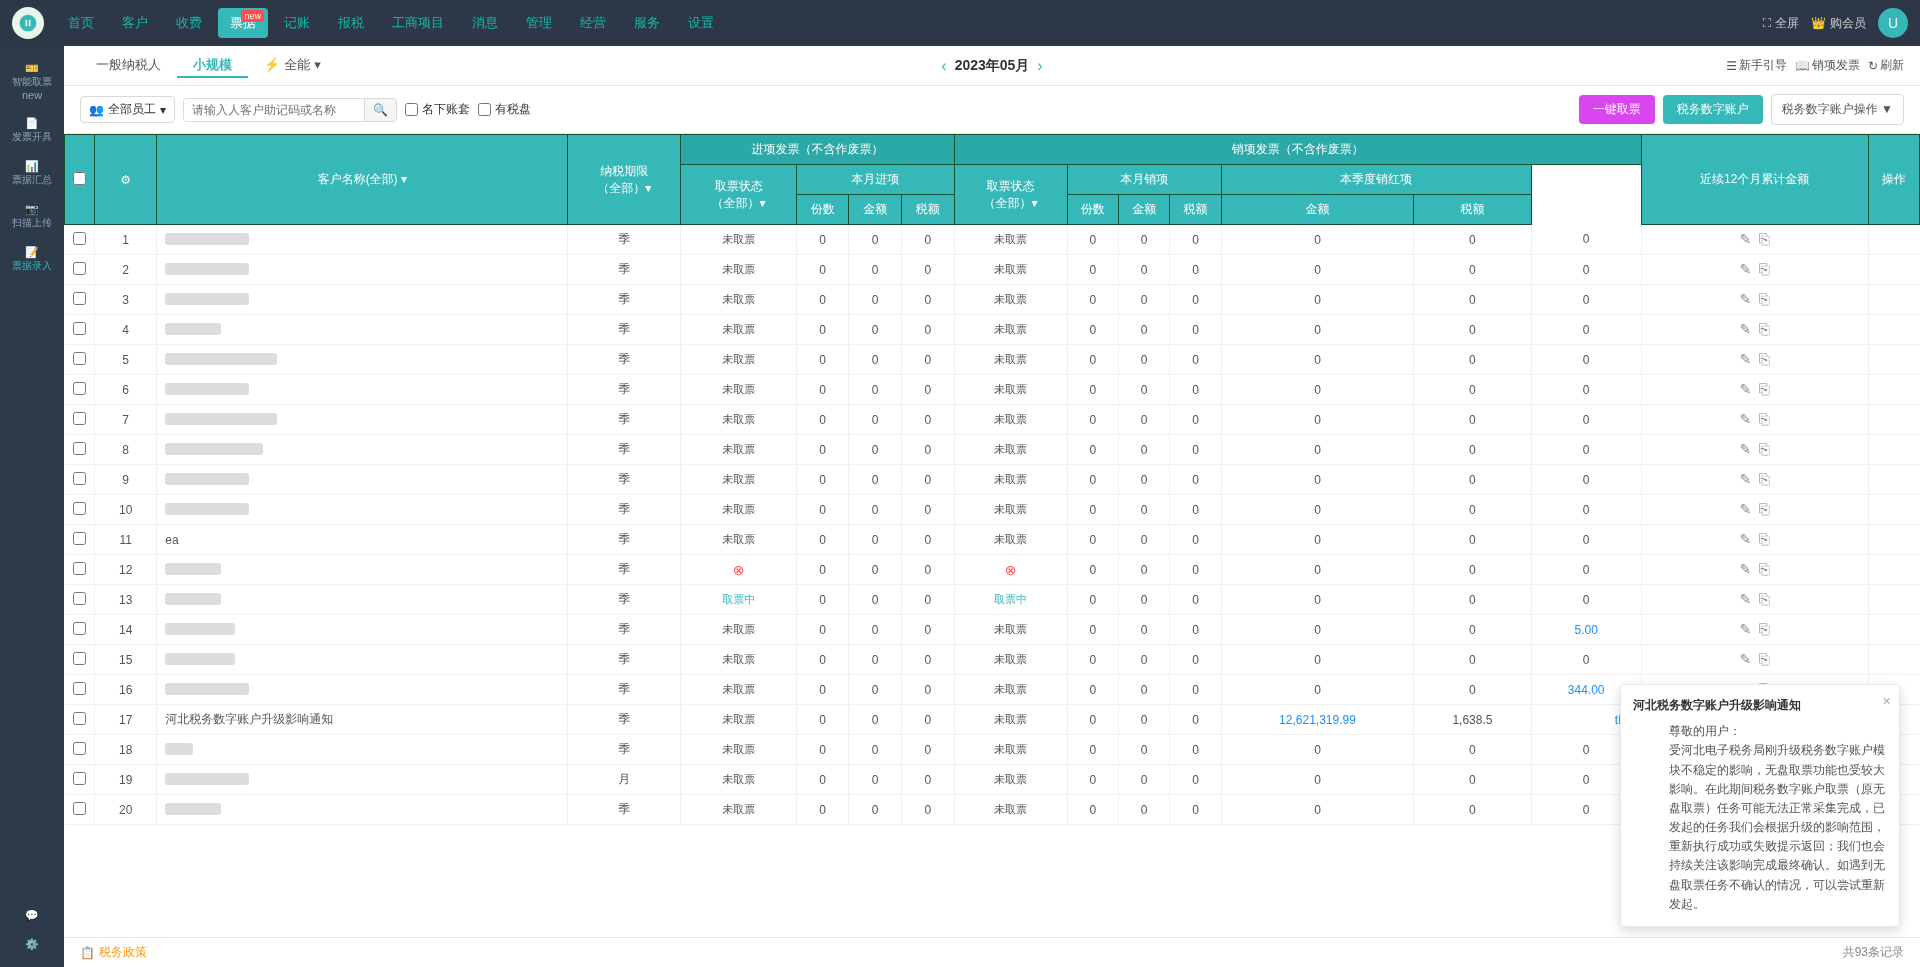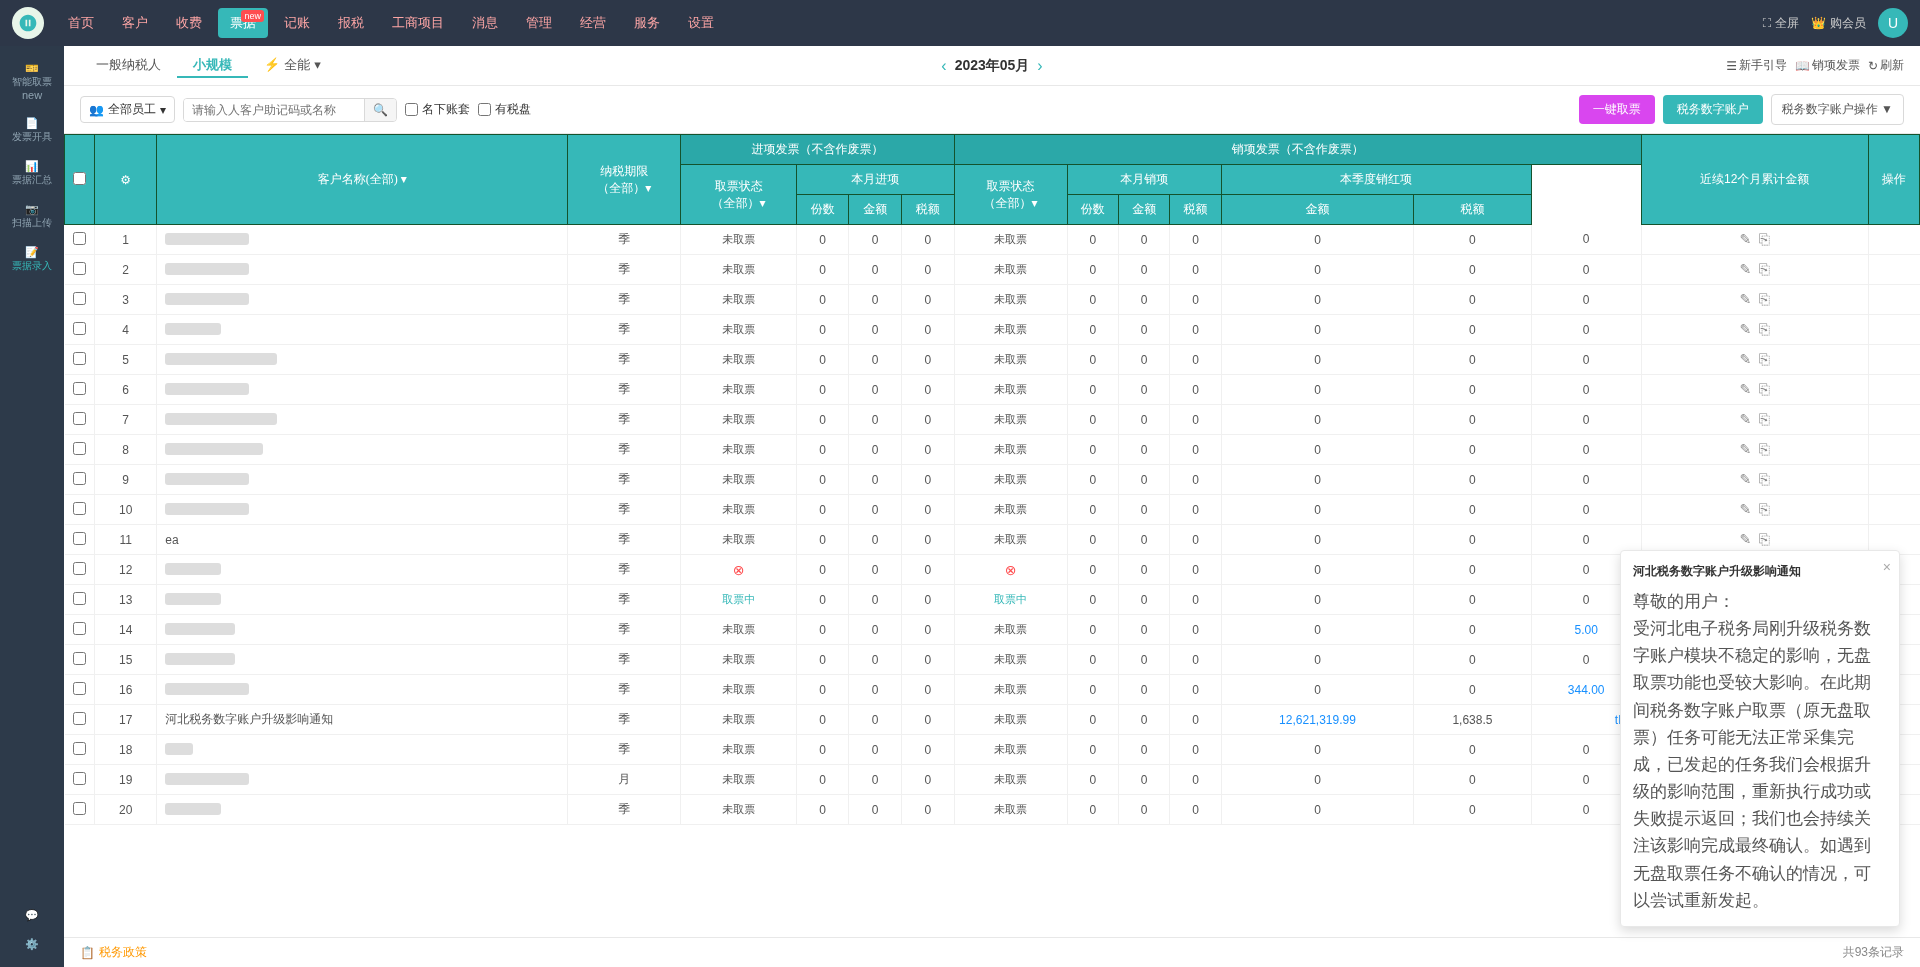--- a/index.html
+++ b/index.html
@@ -22,21 +22,21 @@
       margin-right: 12px;
       flex-shrink: 0;
     }
     .top-nav .logo svg { width: 20px; height: 20px; }
     .nav-items { display: flex; align-items: center; flex: 1; gap: 4px; }
     .nav-item {
       padding: 6px 12px;
       cursor: pointer;
       border-radius: 4px;
       font-size: 13px;
-      color: #fca5a5;
+      color: #14b8a6;
       position: relative;
       white-space: nowrap;
     }
     .nav-item.active { color: #fff; background: #36b8b8; text-align: center; }
     .nav-item .badge-new {
       position: absolute;
       top: 2px; right: 4px;
       background: #ff4d4f;
       color: #fff;
       font-size: 9px;
@@ -170,21 +170,21 @@
       width: 280px;
       background: #fff;
       border: 1px solid #e8e8e8;
       border-radius: 4px;
       box-shadow: 0 4px 12px rgba(0,0,0,0.15);
       padding: 12px;
       font-size: 12px;
       z-index: 1000;
     }
     .notification-header { font-weight: bold; margin-bottom: 8px; color: #333; }
-    .notification-body { color: #555; line-height: 1.6; font-size: 17px; }
+    .notification-body { color: #555; line-height: 1.6; font-size: 12px; margin-left: 36px; }
     .notification-close {
       position: absolute; top: 8px; right: 8px;
       cursor: pointer; color: #aaa; font-size: 14px;
     }
 
     
     .table-footer {
       background: #fff;
       padding: 6px 16px;
       border-top: 1px solid #e8e8e8;
@@ -331,21 +331,21 @@
     </div>
 
     <div class="table-wrap">
       <table>
         <thead>
           <tr>
             <th rowspan="3" class="select-all-th">
               <input type="checkbox" style="">
             </th>
             <th rowspan="3">⚙</th>
-            <th rowspan="3" style="min-width:200px;font-family:Liberation Serif, serif;">
+            <th rowspan="3" style="min-width:200px;">
               客户名称(全部) <span>▾</span>
             </th>
             <th rowspan="3">
               纳税期限<br>（全部）<span>▾</span>
             </th>
             <th colspan="4" class="group">进项发票（不含作废票）</th>
             <th colspan="7" class="group">销项发票（不含作废票）</th>
             <th rowspan="3" style="min-width:100px;">近续12个月累计金额</th>
             <th rowspan="3">操作</th>
           </tr>

